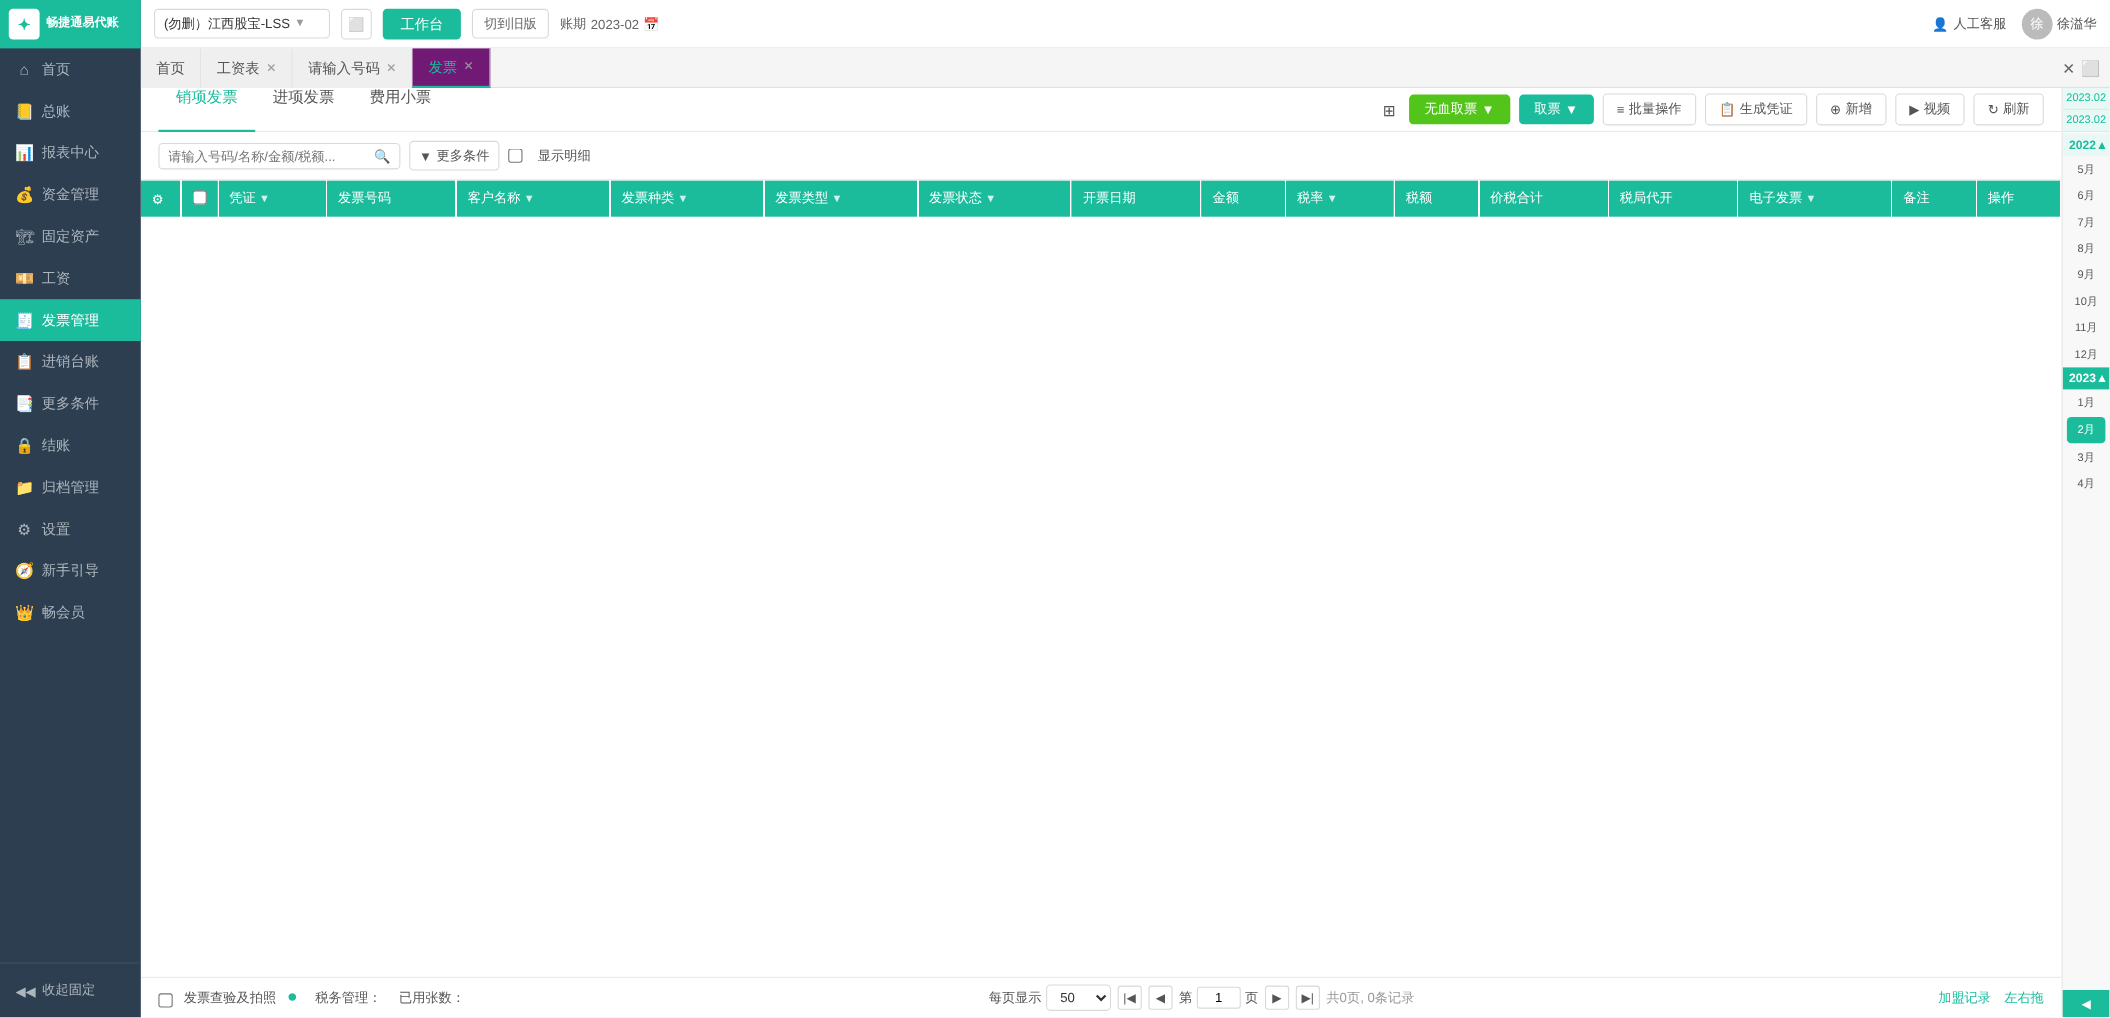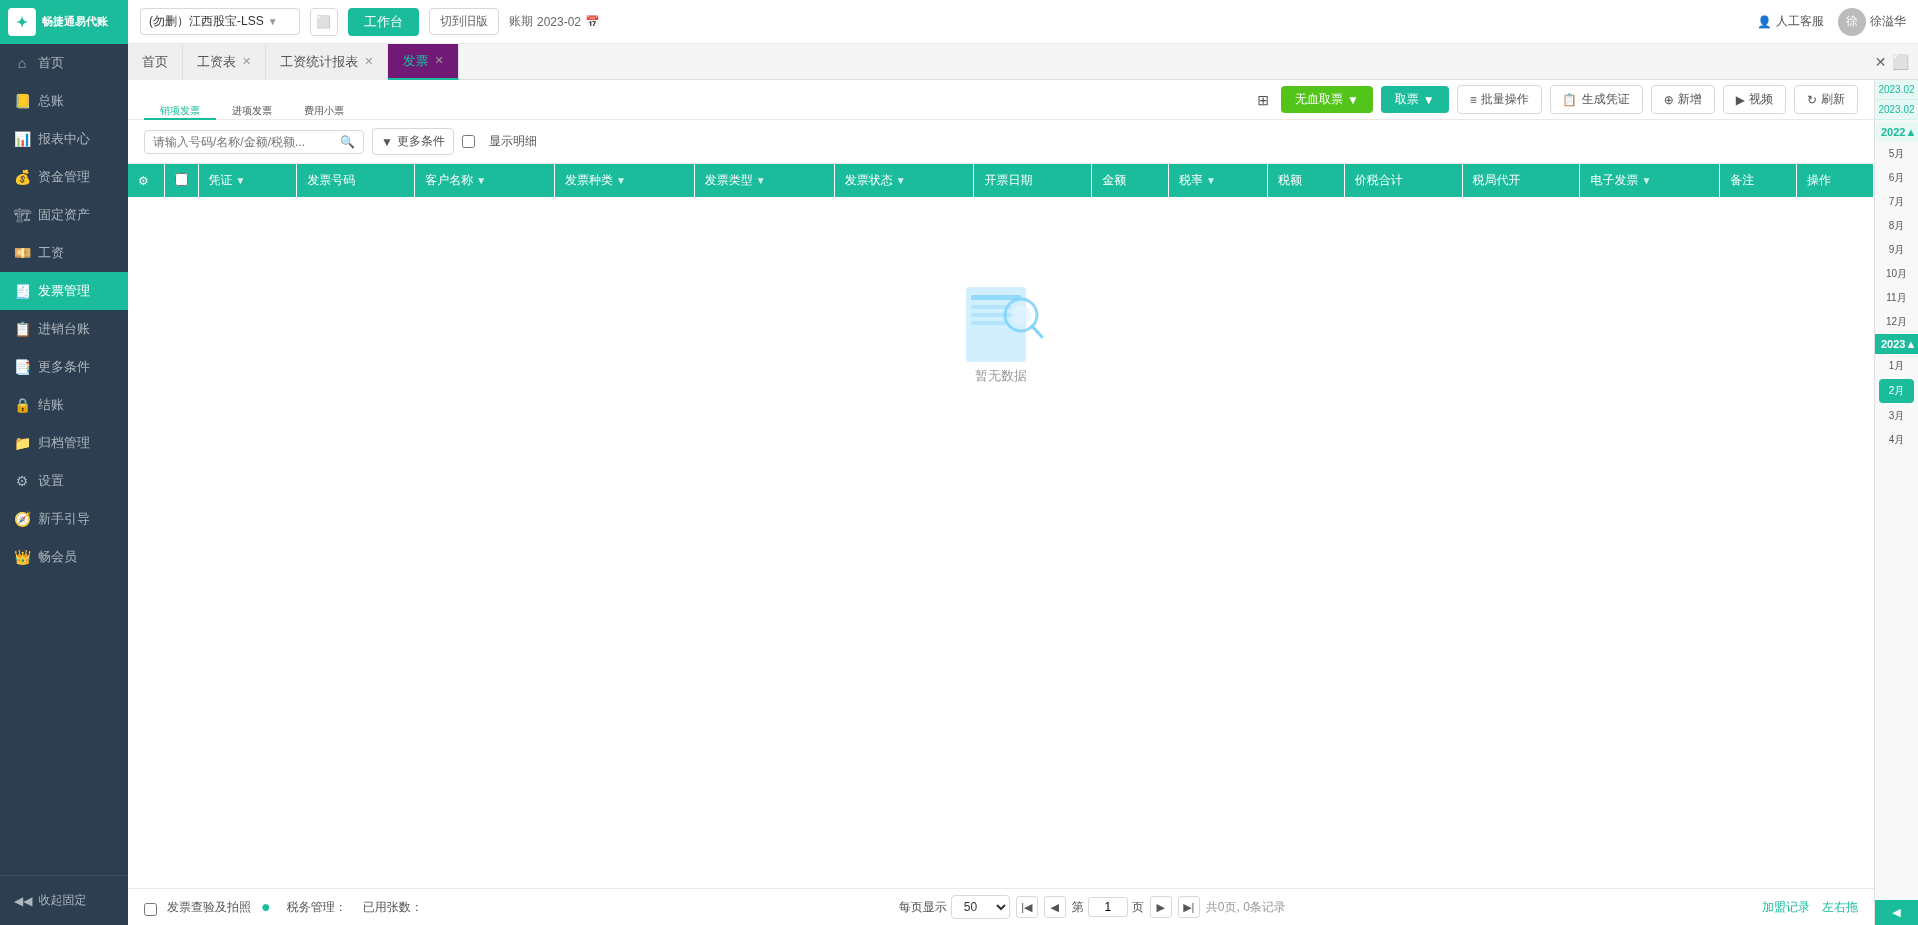--- a/index.html
+++ b/index.html
@@ -213,23 +213,23 @@
       border-bottom: 1px solid #e8e8e8;
       padding: 0 16px;
       height: 40px;
       gap: 0;
       flex-shrink: 0;
     }
     .sub-tab {
       padding: 0 16px;
       height: 40px;
       display: flex;
-      align-items: flex-end;
-      cursor: pointer;
-      font-size: 10px;
+      align-items: flex-start;
+      cursor: pointer;
+      font-size: 14px;
       color: #555;
       border-bottom: 2px solid transparent;
     }
     .sub-tab.active {
       color: #1abc9c;
       border-bottom: 2px solid #1abc9c;
     }
 
     
     .toolbar {
@@ -595,21 +595,21 @@
 
   <div class="tabs-bar">
     <div class="tab-item">
       <span>首页</span>
     </div>
     <div class="tab-item">
       <span>工资表</span>
       <span class="tab-close">✕</span>
     </div>
     <div class="tab-item">
-      <span>工资统计报表</span>
+      <span>请输入号码</span>
       <span class="tab-close">✕</span>
     </div>
     <div class="tab-item active">
       <span>发票</span>
       <span class="tab-close">✕</span>
     </div>
     <div class="tabs-actions">
       <span style="cursor:pointer;color:#666;font-size:14px;">✕</span>
       <span style="cursor:pointer;color:#666;font-size:14px;">⬜</span>
     </div>
@@ -698,36 +698,20 @@
               <th>税局代开</th>
               <th>电子发票<span class="filter-icon">▼</span></th>
               <th>备注</th>
               <th>操作</th>
             </tr>
           </thead>
           <tbody>
           </tbody>
         </table>
 
-        <div class="empty-area">
-
-          <svg width="120" height="90" viewBox="0 0 120 90">
-
-            <rect x="25" y="10" width="60" height="75" rx="4" fill="#b3e5fc" opacity="0.6"></rect>
-            <rect x="30" y="18" width="50" height="5" rx="2" fill="#81d4fa" opacity="0.8"></rect>
-            <rect x="30" y="28" width="40" height="4" rx="2" fill="#b3e5fc"></rect>
-            <rect x="30" y="36" width="45" height="4" rx="2" fill="#b3e5fc"></rect>
-            <rect x="30" y="44" width="35" height="4" rx="2" fill="#b3e5fc"></rect>
-
-            <circle cx="80" cy="38" r="16" fill="none" stroke="#81d4fa" stroke-width="3" opacity="0.9"></circle>
-            <circle cx="80" cy="38" r="10" fill="#e1f5fe" opacity="0.7"></circle>
-            <line x1="91" y1="49" x2="101" y2="60" stroke="#81d4fa" stroke-width="3" stroke-linecap="round"></line>
-          </svg>
-          <div class="empty-text">暂无数据</div>
-        </div>
       </div>
 
       <div class="bottom-bar">
         <label class="footer-info">
           <input type="checkbox" style="">
           <span>发票查验及拍照</span>
           <span style="color:#1abc9c;font-size:16px;">●</span>
         </label>
         <span>
           <span>税务管理：</span>

